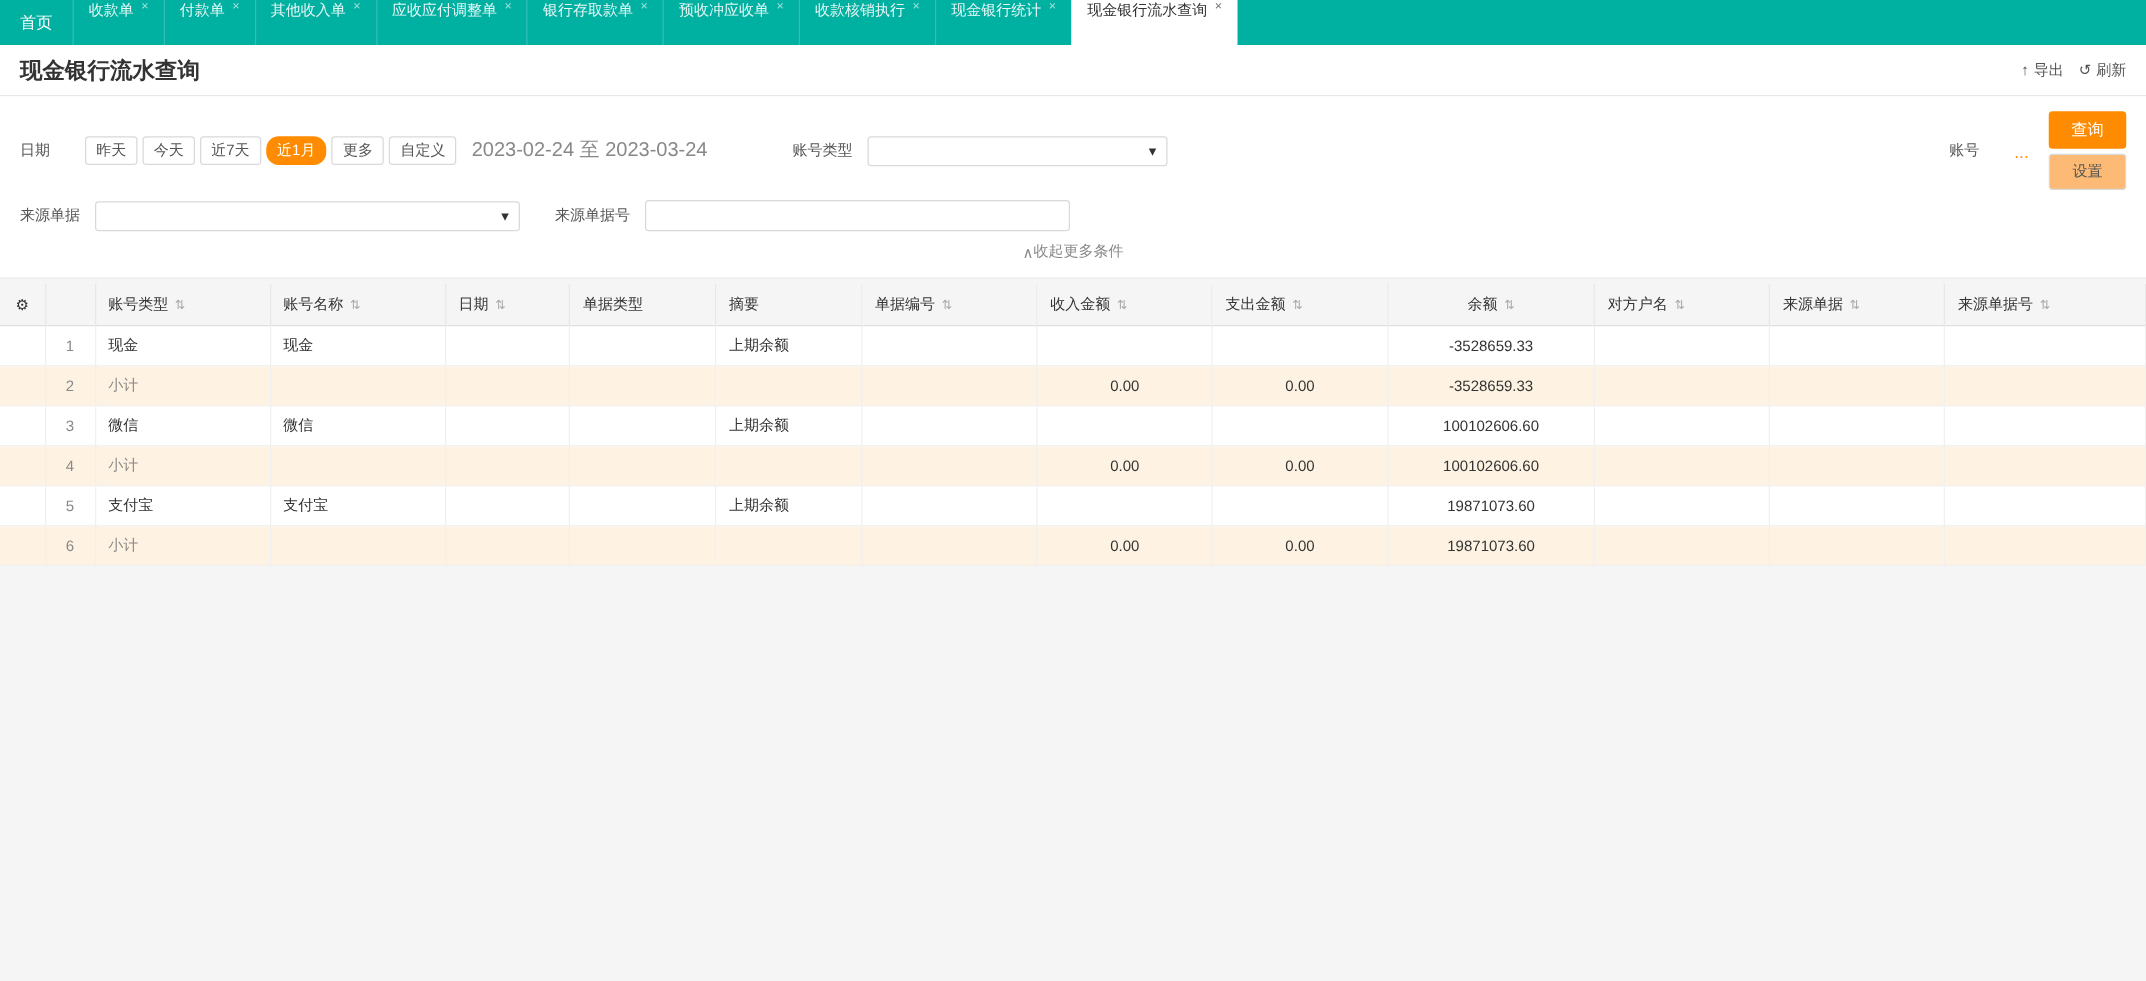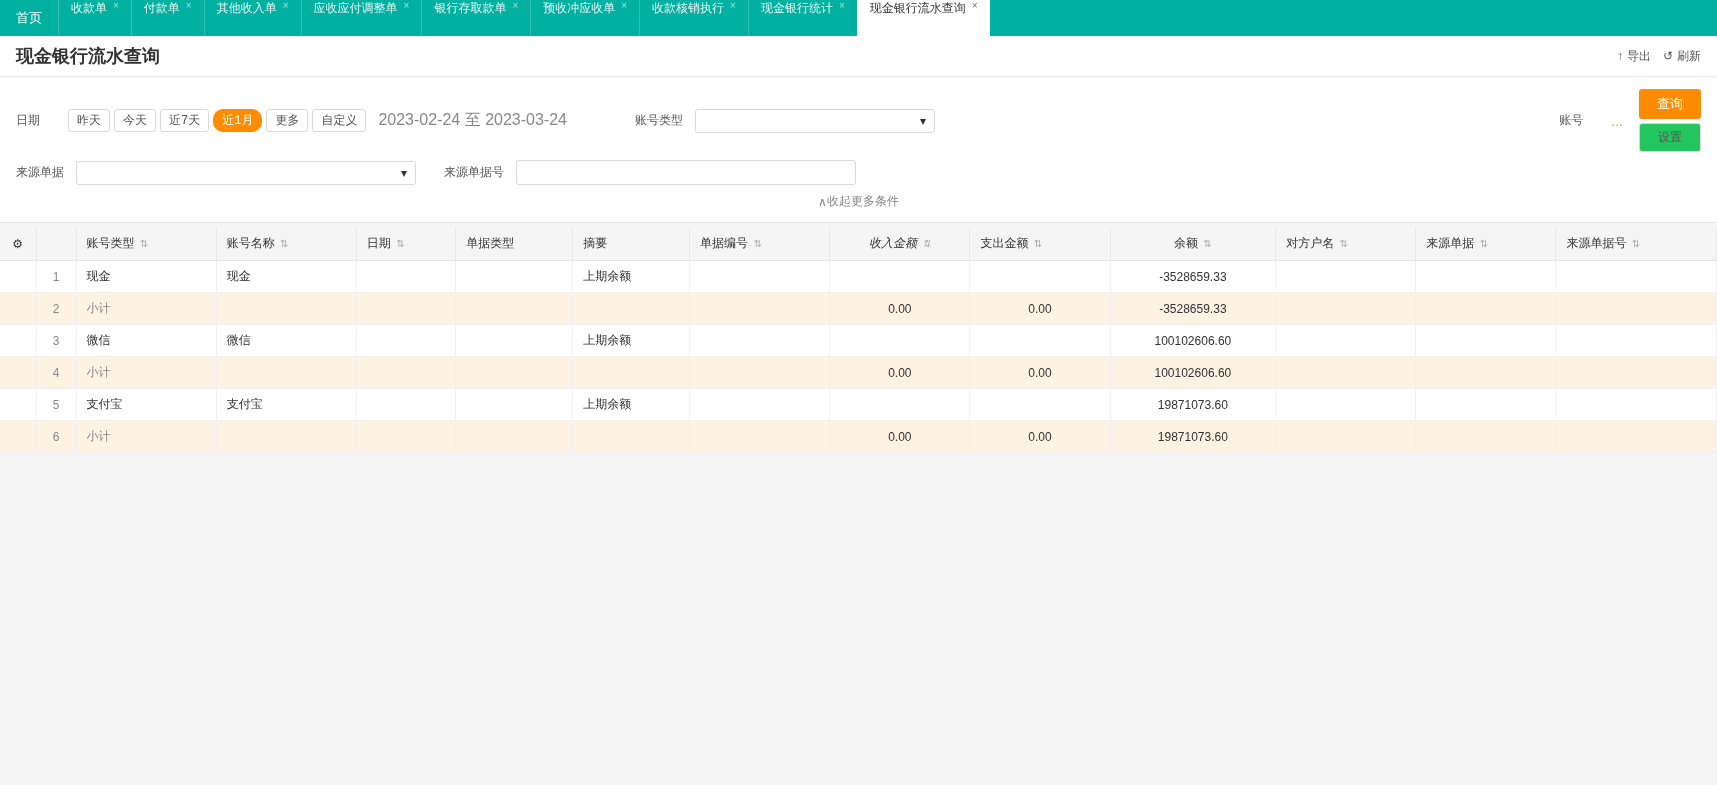--- a/index.html
+++ b/index.html
@@ -97,21 +97,20 @@
       gap: 4px;
     }
     .date-btn {
       padding: 2px 8px;
       border: 1px solid #d9d9d9;
       border-radius: 3px;
       cursor: pointer;
       color: #555;
       background: #fff;
       font-size: 12px;
-      font-family: Liberation Mono, monospace;
     }
     .date-btn.active {
       background: #ff8c00;
       border-color: #ff8c00;
       color: #fff;
       border-radius: 10px;
     }
     .date-range {
       color: #888;
       font-size: 16px;
@@ -145,21 +144,21 @@
     .query-btn {
       background: #ff8c00;
       color: #fff;
       border: none;
       border-radius: 3px;
       padding: 6px 18px;
       cursor: pointer;
       font-size: 13px;
     }
     .settings-btn {
-      background: #22c55e;
+      background: #fdba74;
       color: #555;
       border: 1px solid #d9d9d9;
       border-radius: 3px;
       padding: 5px 14px;
       cursor: pointer;
       font-size: 12px;
       text-align: center;
     }
     .collapse-bar {
       display: flex;
@@ -357,21 +356,21 @@
         <th>
           <span>单据类型</span>
         </th>
         <th>
           <span>摘要</span>
         </th>
         <th>
           <span>单据编号</span>
           <span class="sort-icon">⇅</span>
         </th>
-        <th style="text-align:center;font-style:italic;">
+        <th style="text-align:left;">
           <span>收入金额</span>
           <span class="sort-icon">⇅</span>
         </th>
         <th style="">
           <span>支出金额</span>
           <span class="sort-icon">⇅</span>
         </th>
         <th style="text-align:center;">
           <span>余额</span>
           <span class="sort-icon">⇅</span>

